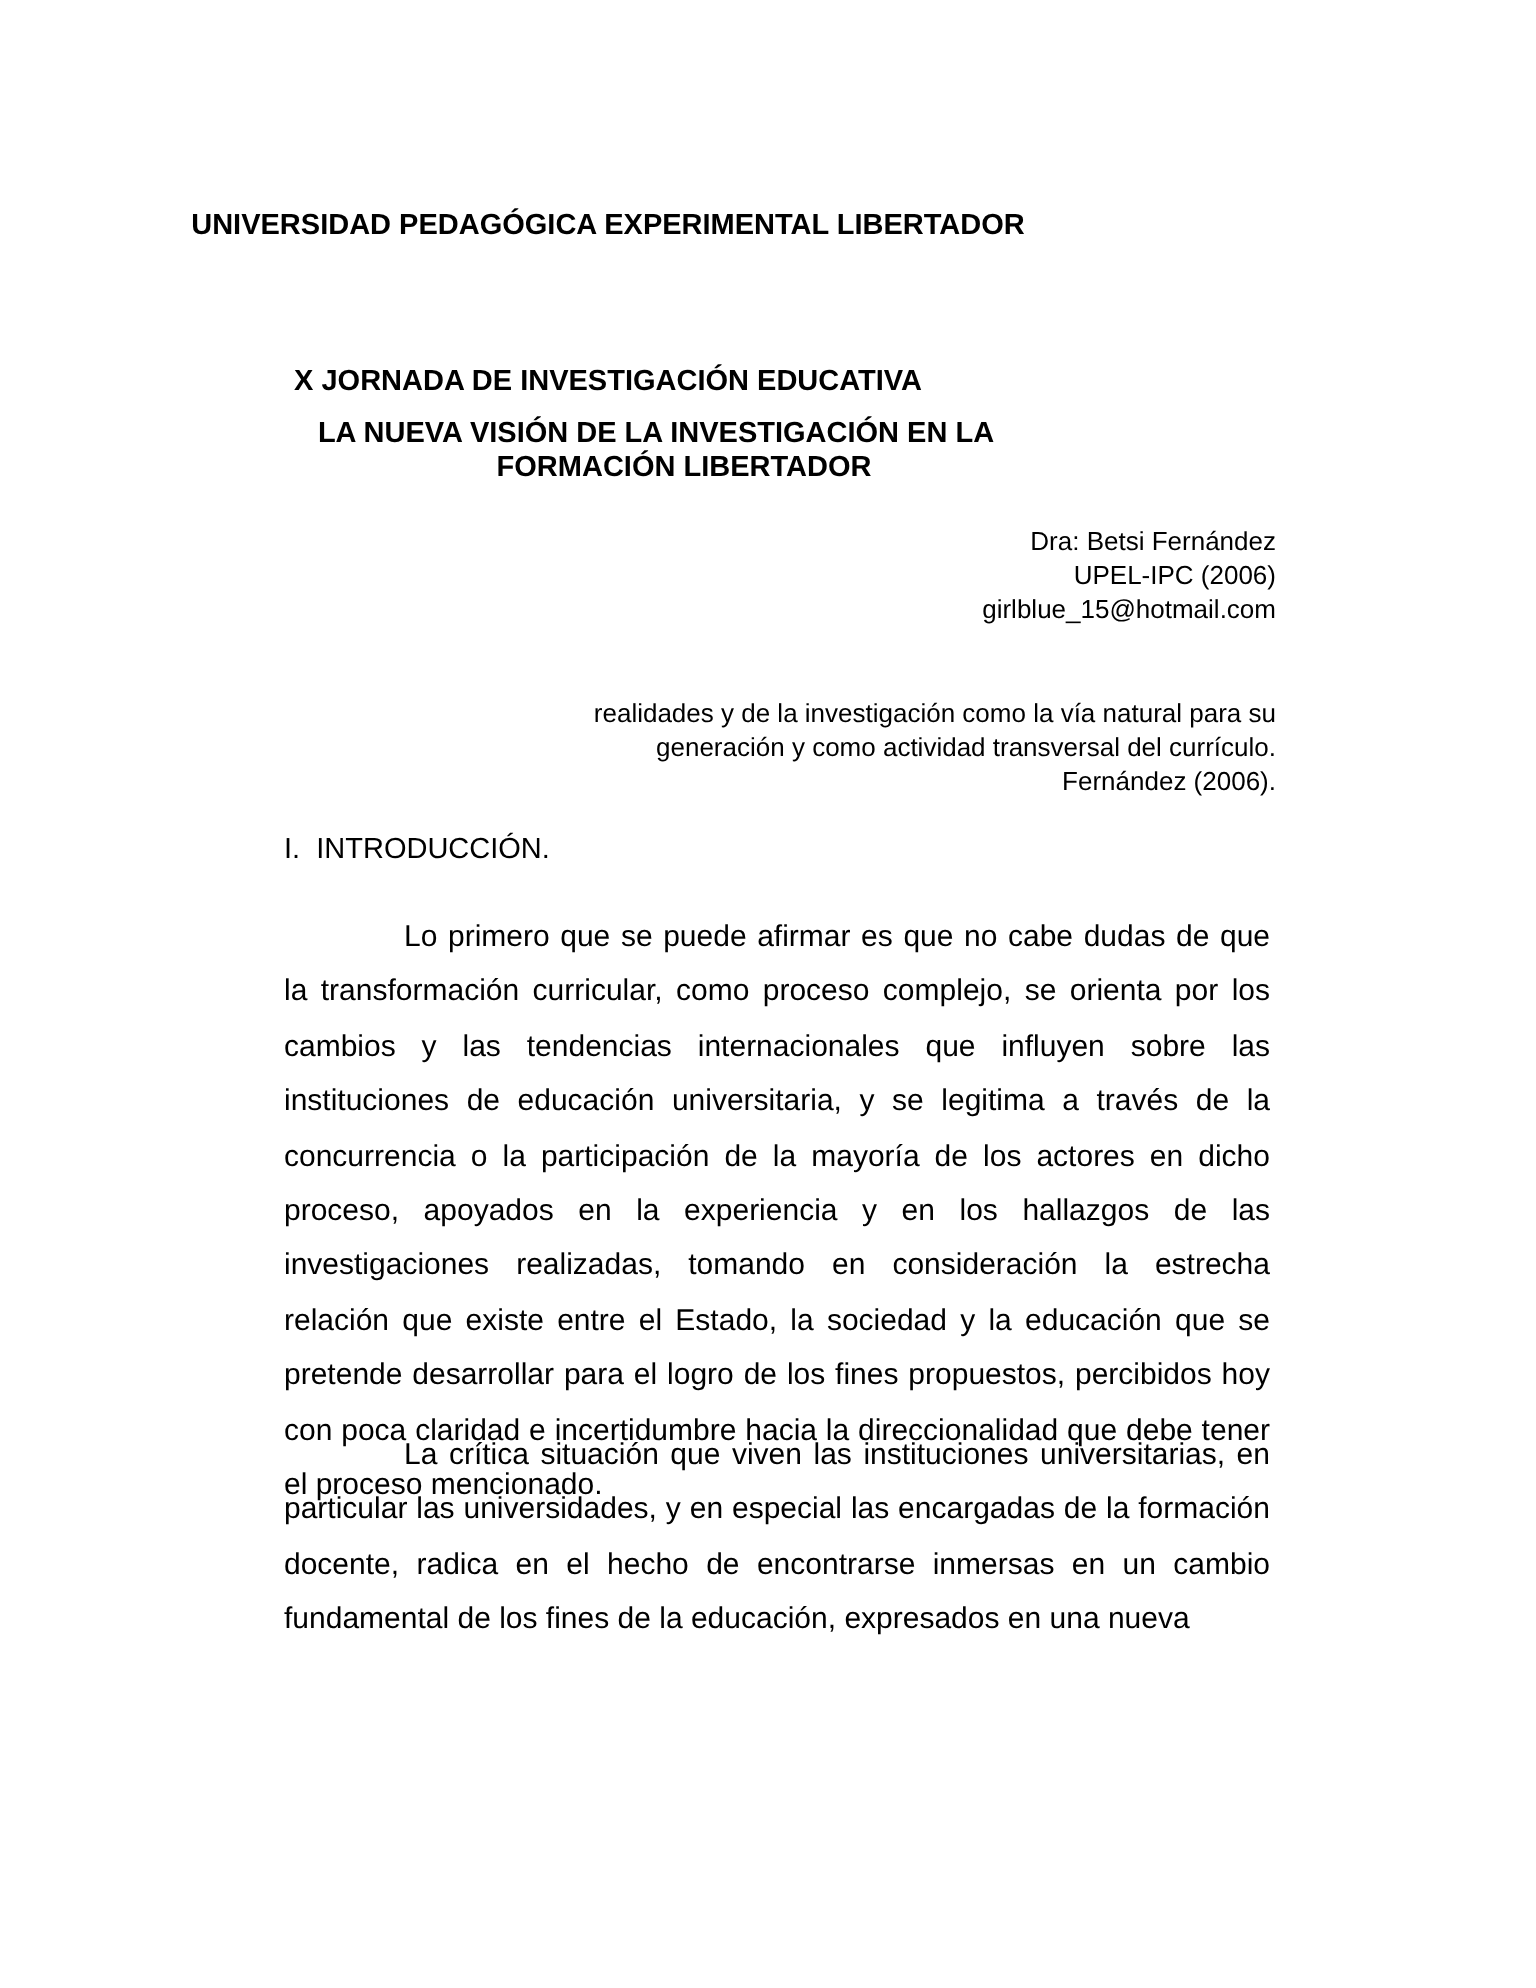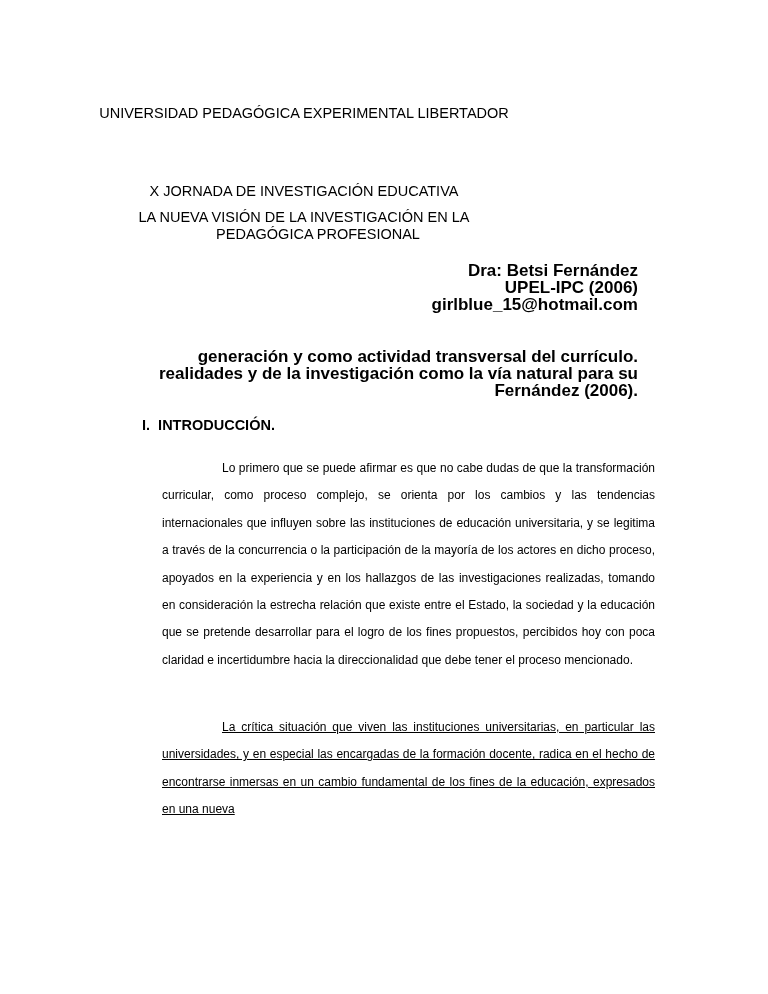--- a/index.html
+++ b/index.html
@@ -3,62 +3,61 @@
   <meta charset="utf-8">
   <style>
     html, body { margin: 0; padding: 0; background: #ffffff; }
     body {
       width: 768px; height: 994px; position: relative; overflow: hidden;
       font-family: "Liberation Sans", sans-serif; color: #000;
     }
     .page { position: absolute; left: 0; top: 0; width: 768px; height: 994px; background: #fff; }
     .hdr {
       position: absolute; left: 0; width: 608px; text-align: center;
-      font-weight: normal; font-size: 14.5px; line-height: 17px;
+      font-weight: bold; font-size: 14.5px; line-height: 17px;
     }
     .right {
       position: absolute; right: 130px; text-align: right;
-      font-weight: bold; font-size: 17px; line-height: 17px;
+      font-weight: normal; font-size: 13px; line-height: 17px;
     }
     .section {
       position: absolute; left: 142px; top: 417px;
-      font-weight: bold; font-size: 14.5px;
+      font-weight: normal; font-size: 14.5px;
     }
     .para {
       position: absolute; left: 142px; width: 493px;
-      font-size: 12px; line-height: 27.4px; text-align: justify;
+      font-size: 15px; line-height: 27.4px; text-align: justify;
       text-indent: 60px;
-      margin-left: 20px;
     }
   </style>
 </head>
 <body>
 
 <div class="page">
   <div class="hdr" style="top:105px;">
     <div>UNIVERSIDAD PEDAGÓGICA EXPERIMENTAL LIBERTADOR</div>
   </div>
 
   <div class="hdr" style="top:183px;">X JORNADA DE INVESTIGACIÓN EDUCATIVA</div>
 
-  <div class="hdr" style="top:209px;">
+  <div class="hdr" style="top:209px;padding-left:24px;">
     <div>LA NUEVA VISIÓN DE LA INVESTIGACIÓN EN LA</div>
-    <div style="padding-left:28px;">PEDAGÓGICA PROFESIONAL</div>
+    <div style="padding-left:28px;">FORMACIÓN LIBERTADOR</div>
   </div>
 
   <div class="right" style="top:262px;">
     <div>Dra: Betsi Fernández</div>
     <div>UPEL-IPC (2006)</div>
     <div>girlblue_15@hotmail.com</div>
   </div>
 
   <div class="right" style="top:348px;">
+    <div>realidades y de la investigación como la vía natural para su</div>
     <div>generación y como actividad transversal del currículo.</div>
-    <div>realidades y de la investigación como la vía natural para su</div>
     <div>Fernández (2006).</div>
   </div>
 
   <div class="section" style="white-space:pre;">I.  INTRODUCCIÓN.</div>
 
   <div class="para" style="top:455px;">Lo primero que se puede afirmar es que no cabe dudas de que la transformación curricular, como proceso complejo, se orienta por los cambios y las tendencias internacionales que influyen sobre las instituciones de educación universitaria, y se legitima a través de la concurrencia o la participación de la mayoría de los actores en dicho proceso, apoyados en la experiencia y en los hallazgos de las  investigaciones realizadas,   tomando en consideración la estrecha relación que existe entre el Estado, la sociedad y la educación que se pretende desarrollar para el logro de los fines propuestos, percibidos hoy con poca  claridad e incertidumbre hacia  la direccionalidad que debe tener el proceso mencionado.</div>
 
-  <div class="para" style="top:714px;text-decoration:underline;">La crítica situación que viven las instituciones universitarias, en particular las universidades,  y en especial las encargadas de la formación docente, radica en el hecho de encontrarse inmersas en un cambio fundamental de los fines de la educación, expresados en una nueva</div>
+  <div class="para" style="top:714px;">La crítica situación que viven las instituciones universitarias, en particular las universidades,  y en especial las encargadas de la formación docente, radica en el hecho de encontrarse inmersas en un cambio fundamental de los fines de la educación, expresados en una nueva</div>
 </div>
 
 </body></html>

